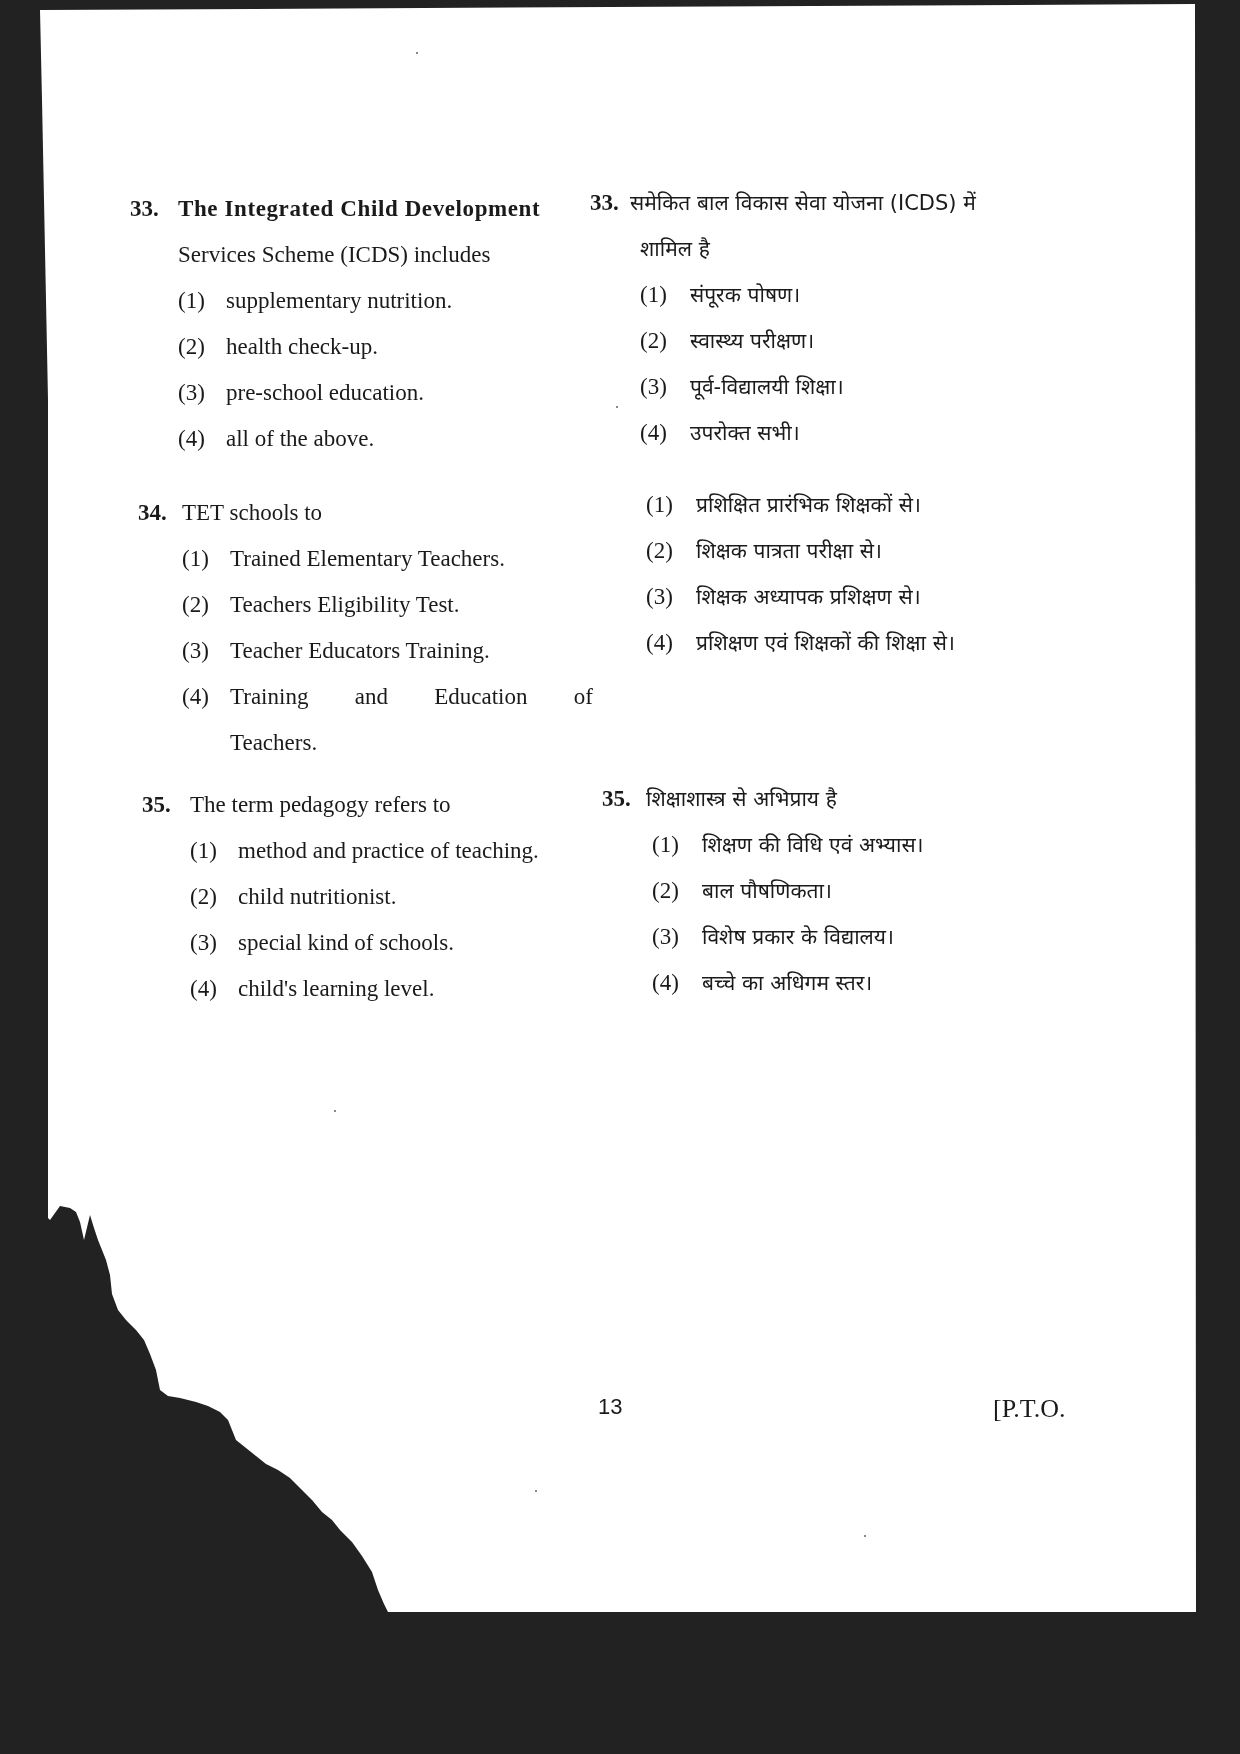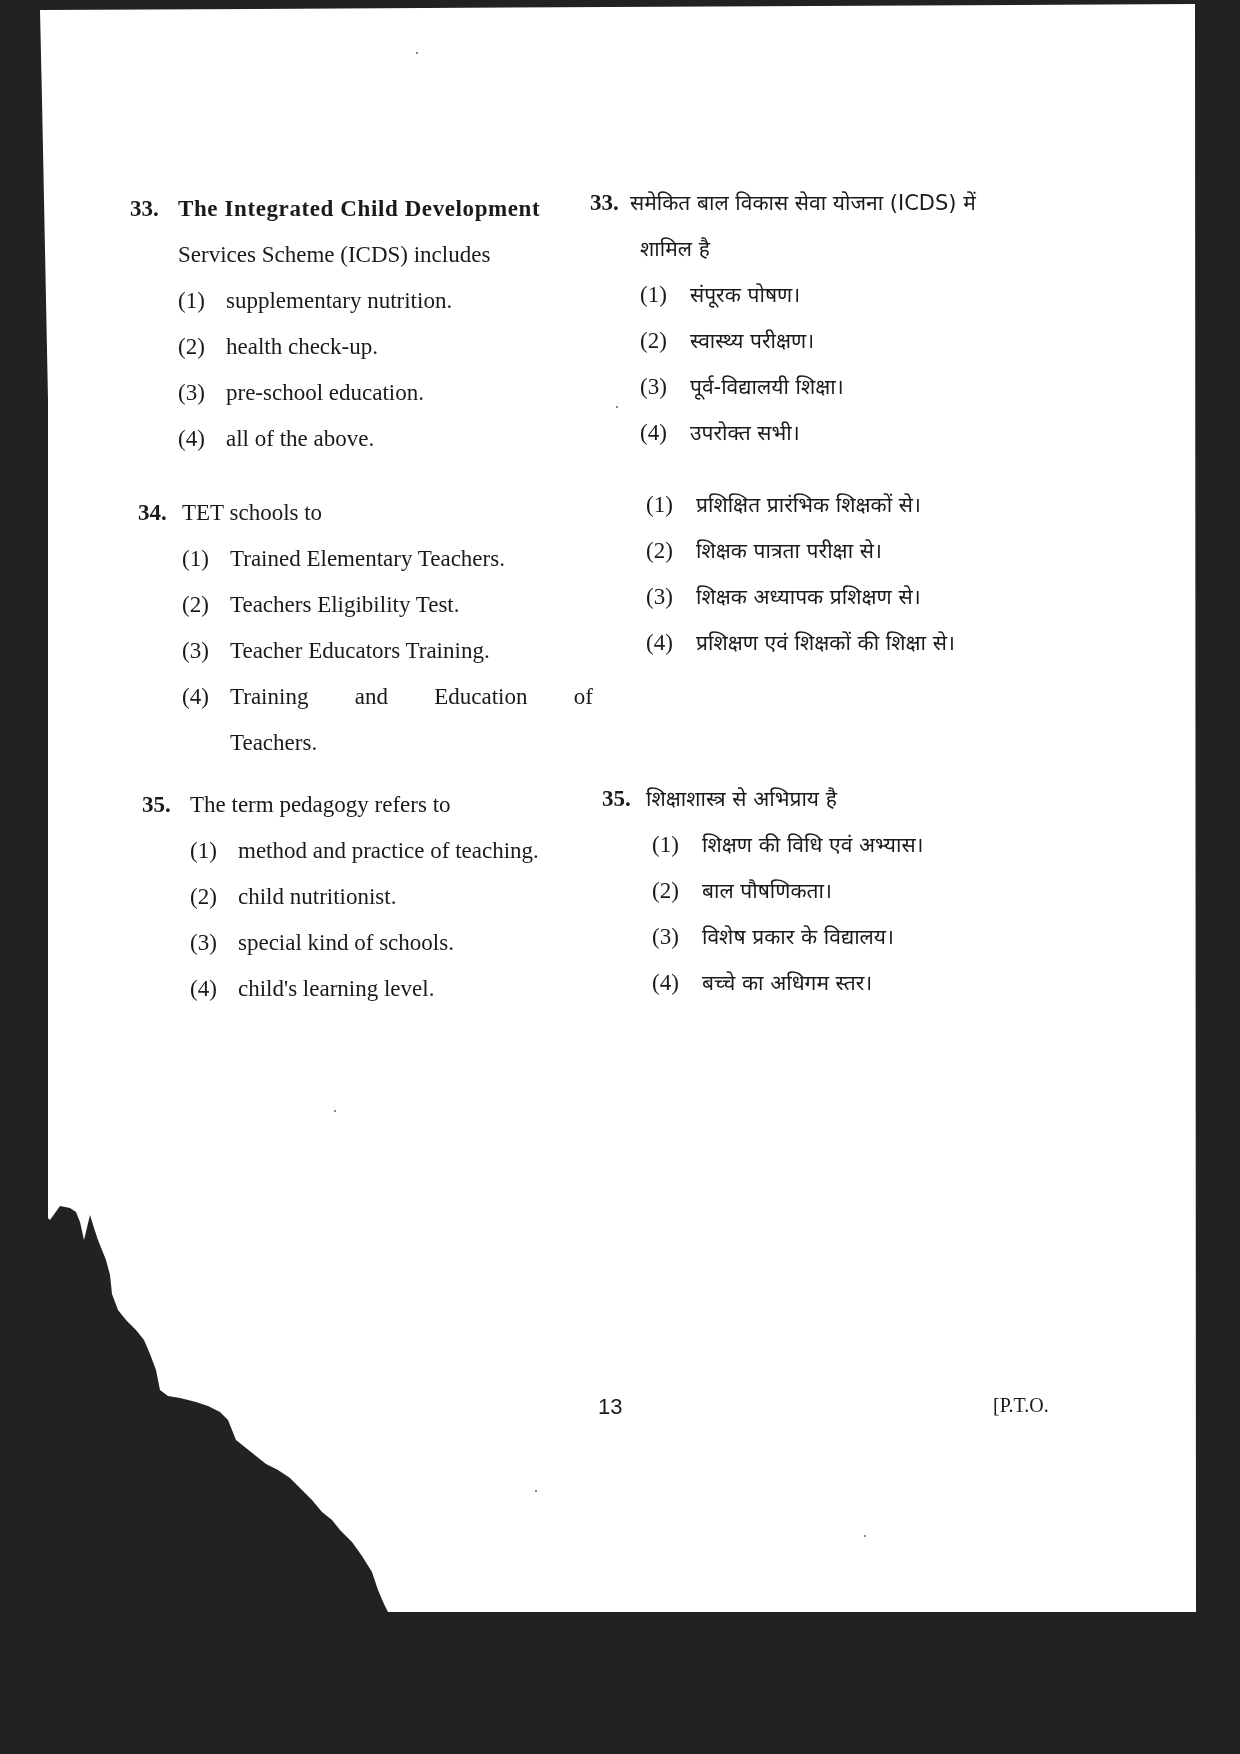--- a/index.html
+++ b/index.html
@@ -56,21 +56,21 @@
     .hi .lbl { width: 50px; flex: 0 0 50px; font-family: "Liberation Serif", serif; font-size: 23px; }
     .footer-num {
       position: absolute;
       left: 598px; top: 1394px;
       font-size: 22px;
       font-family: Liberation Sans, sans-serif;
     }
     .footer-pto {
       position: absolute;
       left: 993px; top: 1394px;
-      font-size: 20px;
+      font-size: 26px;
       font-family: "Liberation Serif", serif;
     }
     .speck {
       position: absolute;
       width: 2px; height: 2px;
       background: #888;
     }
   </style>
 </head>
 <body>

